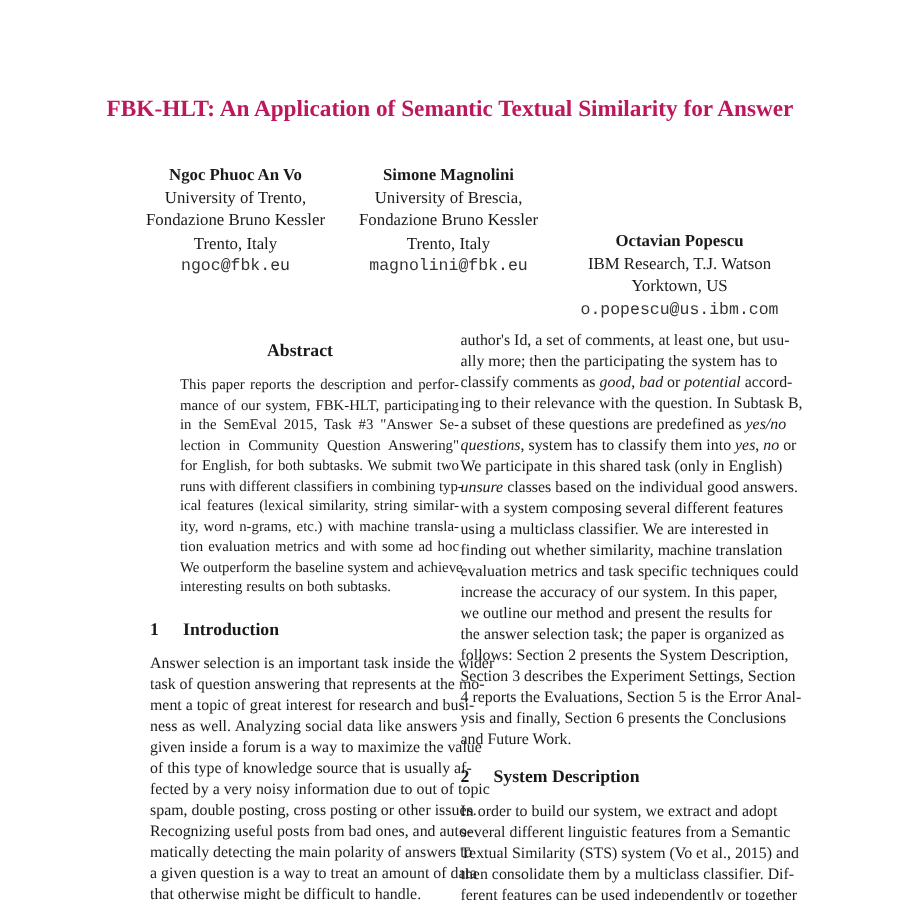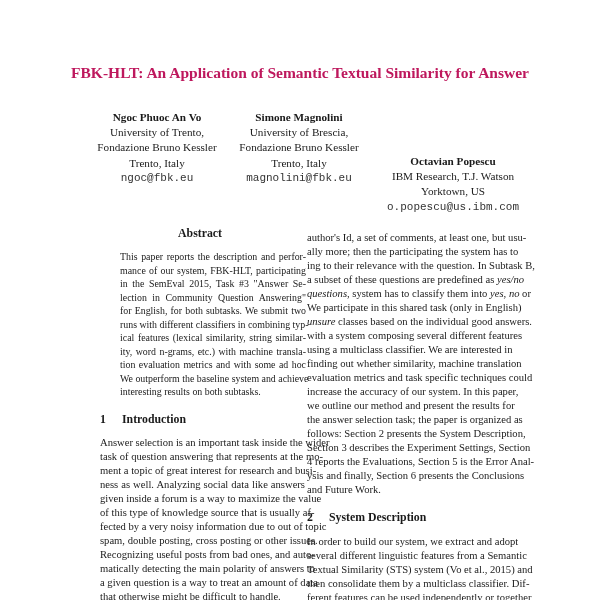--- a/index.html
+++ b/index.html
@@ -10,21 +10,21 @@
   .author .email { font-family: "Liberation Mono", "DejaVu Sans Mono", monospace; font-size: 11px; color: #333; }
   .a1 { left: 72px; } .a2 { left: 214px; } .a3 { left: 368px; margin-top: 44px; }
   .abstract-head { position: absolute; top: 226px; left: 100px; width: 200px; text-align: center; font-weight: bold; font-size: 11.8px; }
   .abstract-body { position: absolute; top: 250px; left: 120px; width: 186px; font-size: 9.9px; line-height: 13.5px; text-align: justify; }
   .sec-head { position: absolute; font-weight: bold; font-size: 11.8px; }
   .sec-head .num { display: inline-block; width: 22px; }
   .sh1 { top: 412px; left: 100px; }
   .sh2 { top: 510px; left: 307px; }
   .col { position: absolute; width: 205px; font-size: 10.6px; line-height: 14px; text-align: justify; }
   .intro { top: 436px; left: 100px; }
-  .rcol { top: 231px; left: 307px; }
+  .rcol { top: 221px; left: 307px; }
   .rcol2 { top: 535px; left: 307px; }
   .line { display: block; text-align: justify; text-align-last: justify; white-space: nowrap; }
   .last { text-align-last: left; }
 </style>
 </head>
 <body>
 
 <div class="title">
   <div>FBK-HLT: An Application of Semantic Textual Similarity for Answer</div>
 </div>
@@ -79,20 +79,21 @@
     <span class="line">spam, double posting, cross posting or other issues.</span>
     <span class="line">Recognizing useful posts from bad ones, and auto-</span>
     <span class="line">matically detecting the main polarity of answers to</span>
     <span class="line">a given question is a way to treat an amount of data</span>
     <span class="line last">that otherwise might be difficult to handle.</span>
   </div>
 
 <div class="col rcol" id="right-body">
     <span class="line">author's Id, a set of comments, at least one, but usu-</span>
     <span class="line">ally more; then the participating the system has to</span>
+    <span class="line">classify comments as <i>good</i>, <i>bad</i> or <i>potential</i> accord-</span>
     <span class="line">ing to their relevance with the question. In Subtask B,</span>
     <span class="line">a subset of these questions are predefined as <i>yes/no</i></span>
     <span class="line"><i>questions</i>, system has to classify them into <i>yes</i>, <i>no</i> or</span>
     <span class="line">We participate in this shared task (only in English)</span>
     <span class="line"><i>unsure</i> classes based on the individual good answers.</span>
     <span class="line">with a system composing several different features</span>
     <span class="line">using a multiclass classifier. We are interested in</span>
     <span class="line">finding out whether similarity, machine translation</span>
     <span class="line">evaluation metrics and task specific techniques could</span>
     <span class="line">increase the accuracy of our system. In this paper,</span>

